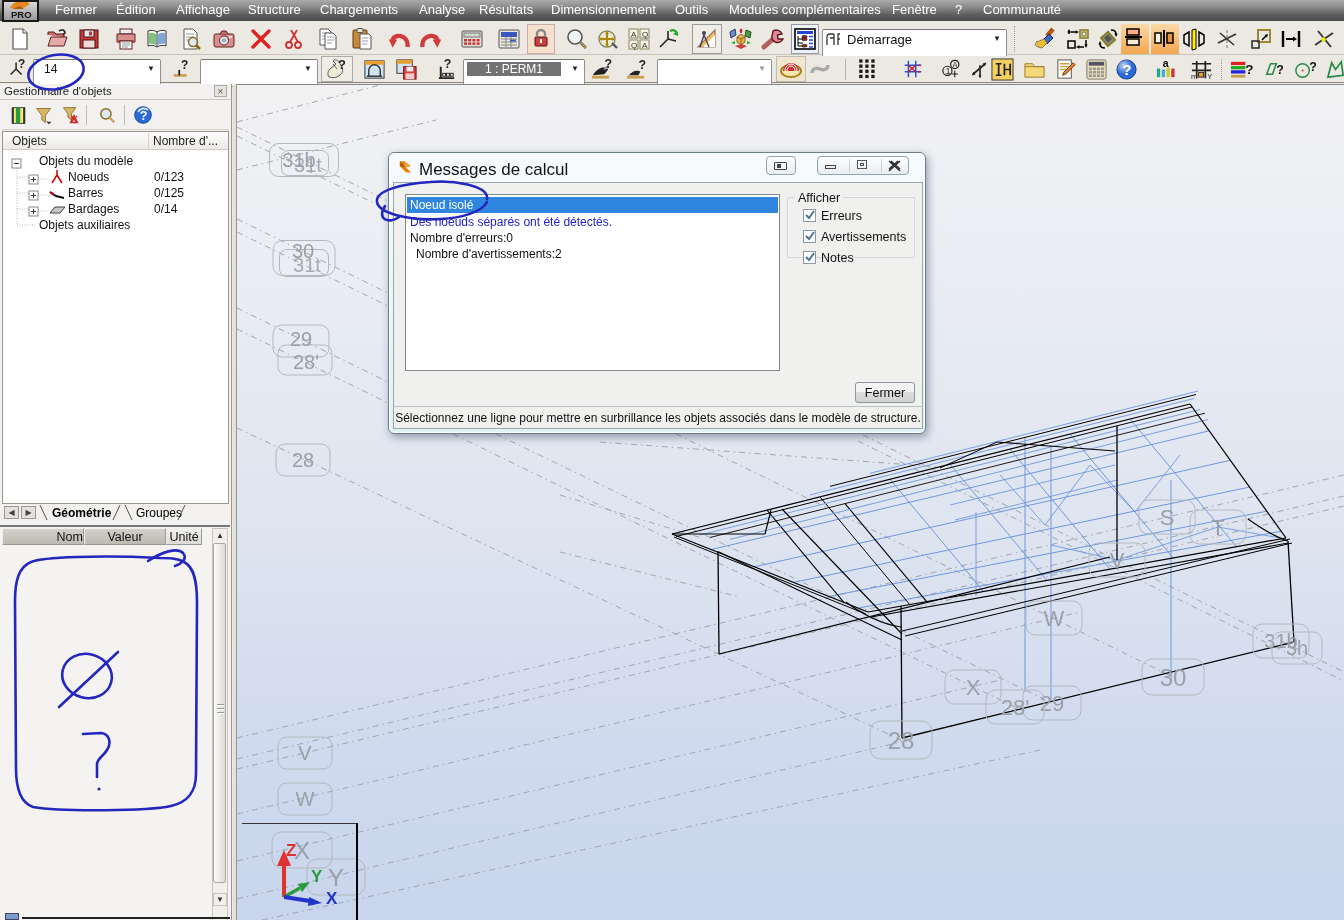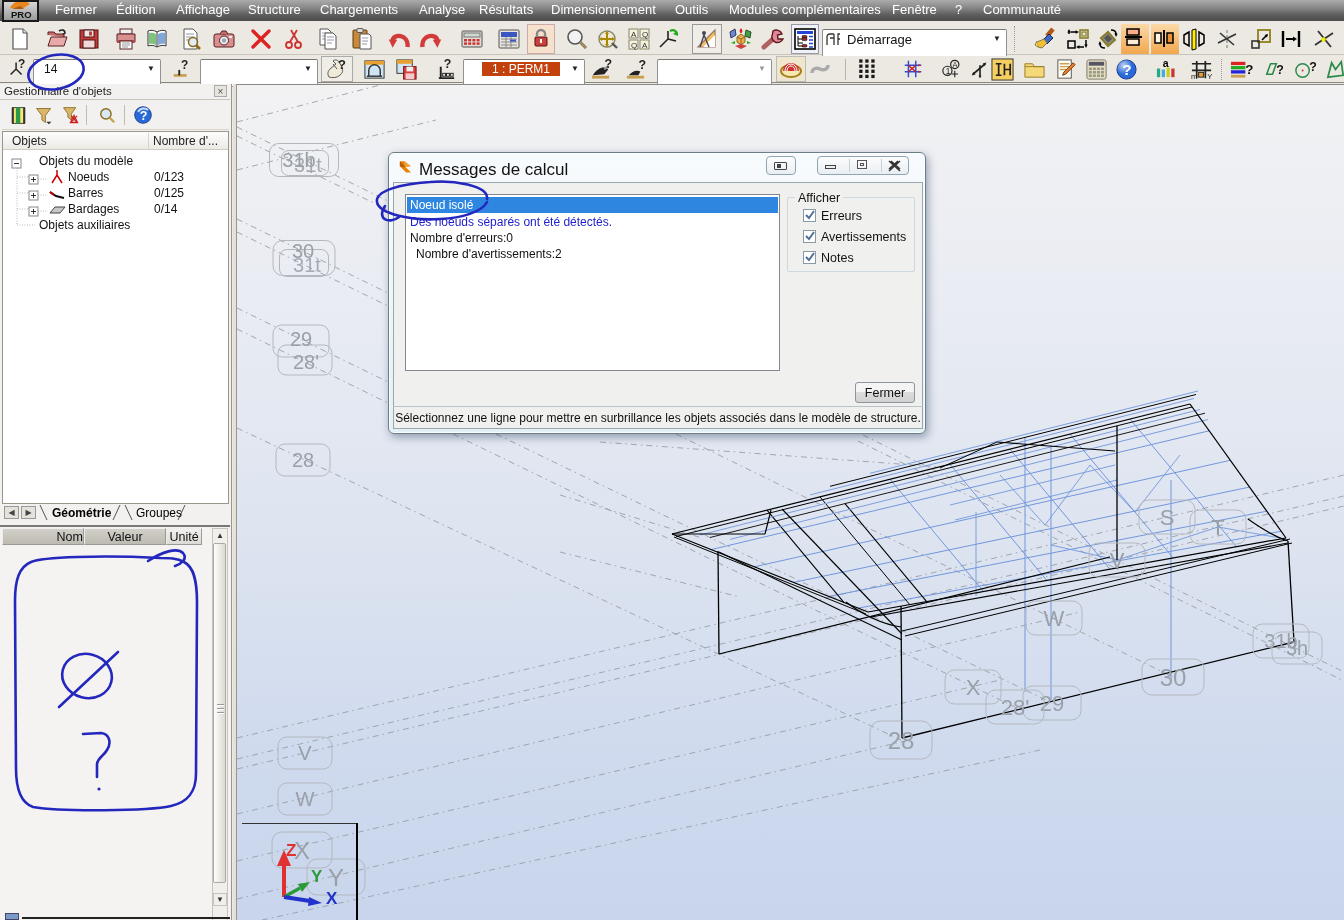--- a/index.html
+++ b/index.html
@@ -284,21 +284,21 @@
       <rect x="11" y="16" width="9" height="6" fill="#f5caca"></rect>
     </svg></div>
 <div class="abs" style="left:434.5px;top:57.5px;width:23px;height:23px"><svg width="23" height="23" viewBox="0 0 24 24">
       <path d="M4 21h16M6 21V9" stroke="#222" stroke-width="2"></path>
       <rect x="8" y="16" width="3" height="3" fill="none" stroke="#222"></rect>
       <rect x="12" y="16" width="3" height="3" fill="none" stroke="#222"></rect>
       <rect x="16" y="16" width="3" height="3" fill="none" stroke="#222"></rect>
       <text x="9" y="10" font-size="13" font-weight="bold" fill="#222">?</text>
     </svg></div>
 <div class="combo" style="left:463px;top:59px;width:122px">
-<span style="position:absolute;left:18px;top:2px;background:#c2410c;color:#fff;padding:0 10px">1 : PERM1</span>
+<span style="position:absolute;left:3px;top:2px;background:#737373;color:#fff;padding:0 18px">1 : PERM1</span>
 <span class="arr" style="background:none;border:none">▼</span>
   </div>
 <div class="abs" style="left:589.5px;top:57.5px;width:23px;height:23px"><svg width="23" height="23" viewBox="0 0 24 24">
       <path d="M2 20h18" stroke="#caa050" stroke-width="3"></path>
       <path d="M3 18c5-8 12-10 16-6l-4 5z" fill="#222"></path>
       <path d="M15 12l4-4" stroke="#999" stroke-width="2"></path>
       <text x="15" y="10" font-size="13" font-weight="bold" fill="#222">?</text>
     </svg></div>
 <div class="abs" style="left:624.5px;top:57.5px;width:23px;height:23px"><svg width="23" height="23" viewBox="0 0 24 24">
       <path d="M2 20h18" stroke="#caa050" stroke-width="3"></path>
@@ -704,21 +704,21 @@
 
   <div class="abs" style="left:4px;top:29px;width:530px;height:247px;background:#f0f0ee;border:1px solid #98a8b0"></div>
 
   <div class="abs" style="left:16px;top:41px;width:375px;height:177px;background:#fff;border:1px solid #828790;font-size:12px;color:#111">
     <div style="position:absolute;left:1px;top:2px;width:371px;height:16px;background:#2f86e0;color:#fff;padding-left:3px;line-height:16px">Noeud isolé</div>
     <div style="position:absolute;left:4px;top:20px;color:#2222cc">Des noeuds séparés ont été détectés.</div>
     <div style="position:absolute;left:4px;top:36px">Nombre d'erreurs:0</div>
     <div style="position:absolute;left:10px;top:52px">Nombre d'avertissements:2</div>
   </div>
 
-  <div class="abs" style="left:398px;top:44px;width:128px;height:75px;border:1px solid #cdd9de;border-radius:2px">
+  <div class="abs" style="left:398px;top:44px;width:128px;height:61px;border:1px solid #cdd9de;border-radius:2px">
     <span style="position:absolute;left:7px;top:-7px;background:#f0f0ee;padding:0 3px;font-size:12.5px;color:#111">Afficher</span>
   </div>
   <div class="abs" style="left:414px;top:56px;width:13px;height:13px;background:#fff;border:1px solid #8a9aa5"></div>
   <svg width="12" height="12" viewBox="0 0 12 12" style="position:absolute;left:415px;top:56px">
       <path d="M2 6l3 3 5-7" stroke="#50709a" stroke-width="2" fill="none"></path>
     </svg>
   <span class="abs" style="left:432px;top:56px;font-size:12.5px;color:#111">Erreurs</span>
   <div class="abs" style="left:414px;top:77px;width:13px;height:13px;background:#fff;border:1px solid #8a9aa5"></div>
   <svg width="12" height="12" viewBox="0 0 12 12" style="position:absolute;left:415px;top:77px">
       <path d="M2 6l3 3 5-7" stroke="#50709a" stroke-width="2" fill="none"></path>

